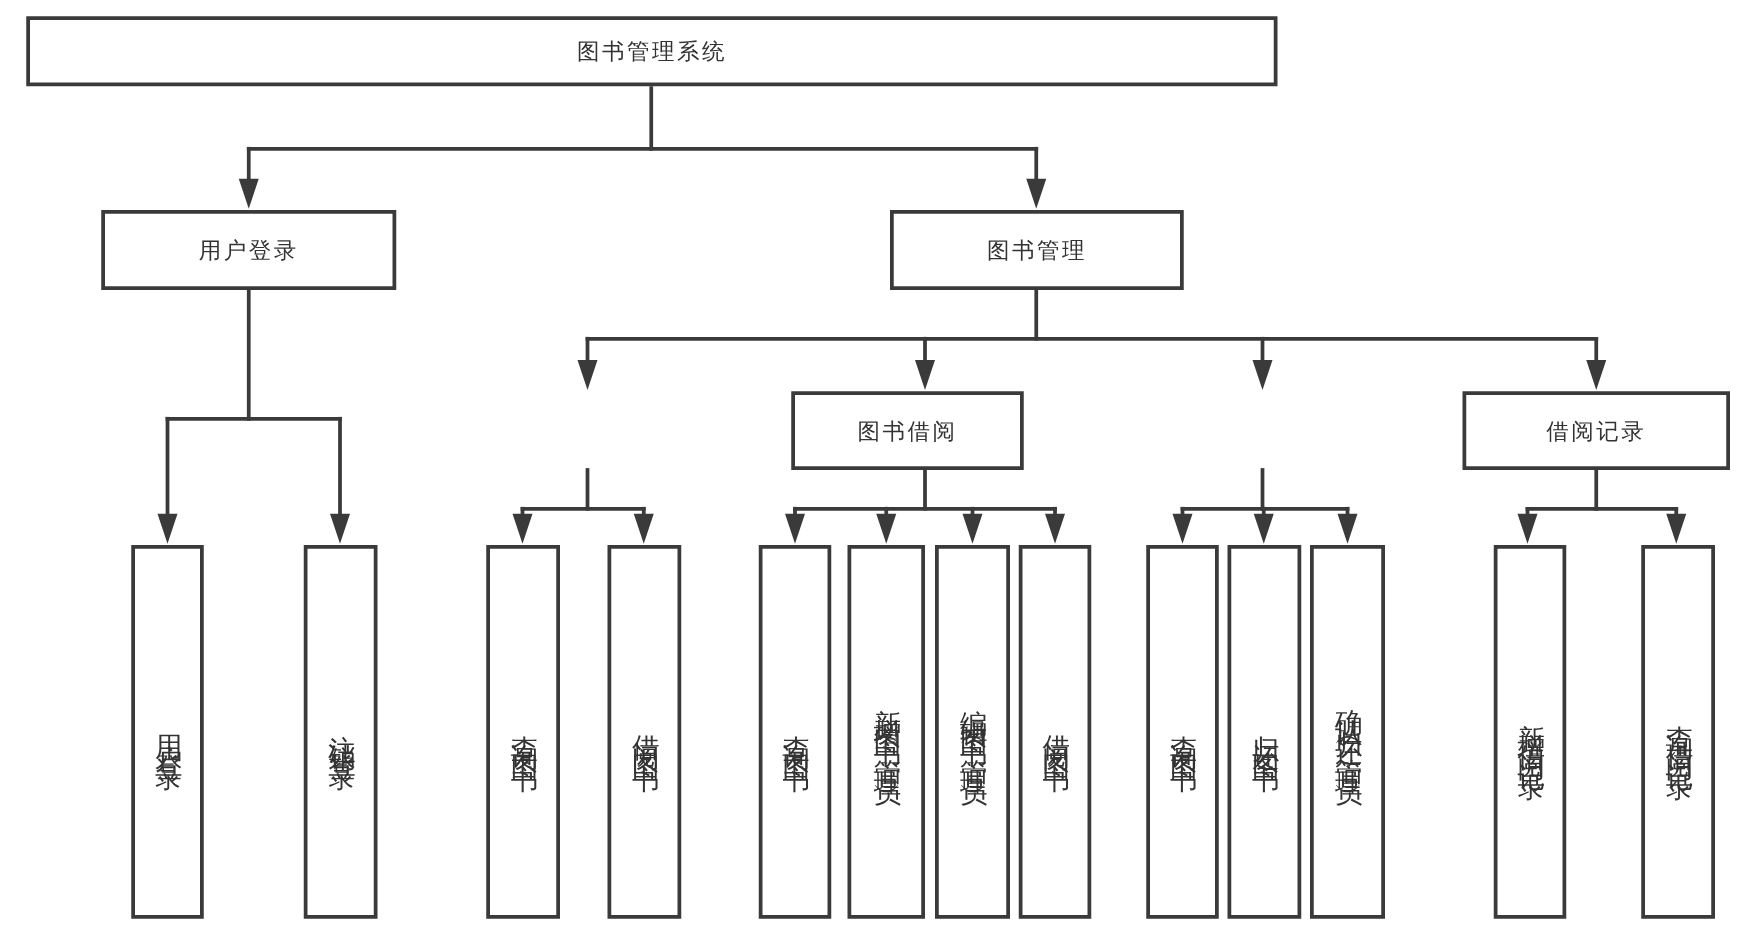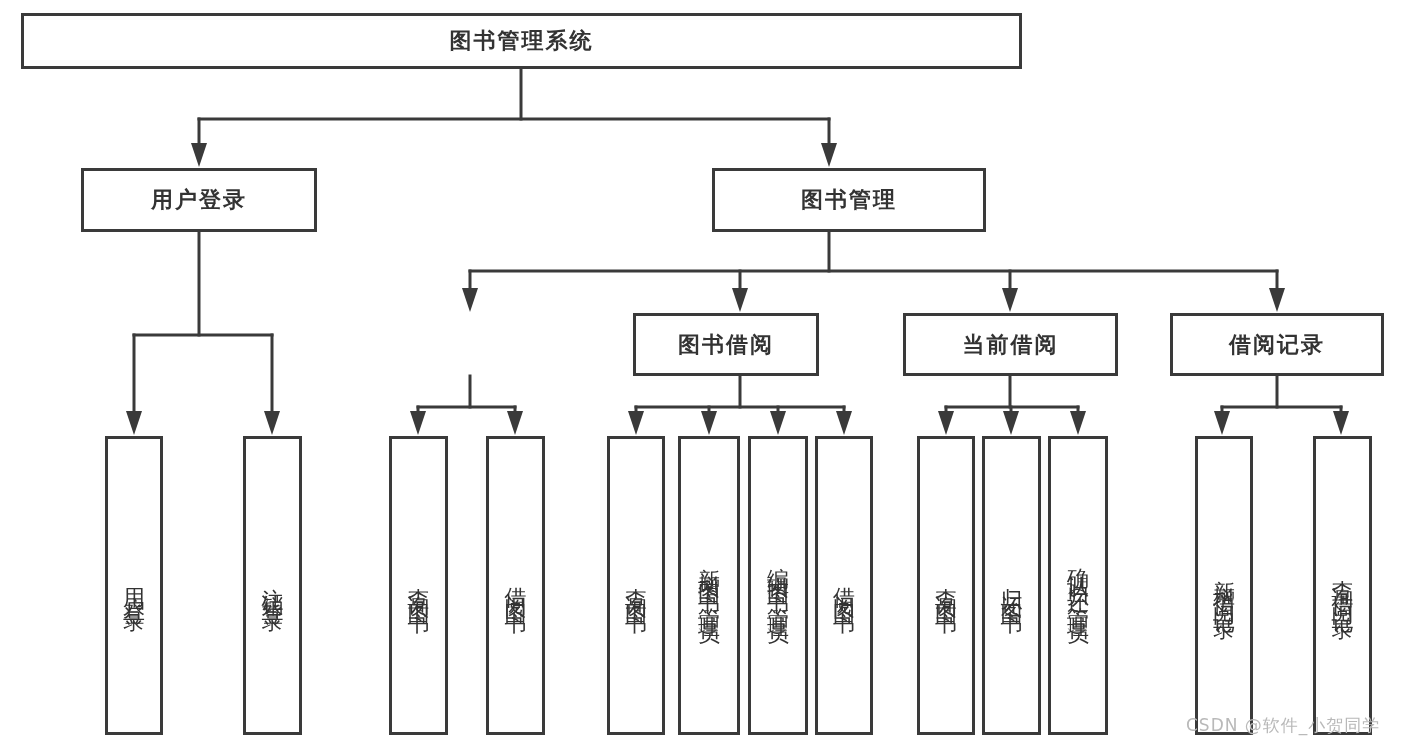--- a/index.html
+++ b/index.html
@@ -21,24 +21,23 @@
   .node{
     position:absolute;
     box-sizing:border-box;
     border:3px solid var(--line);
     background:var(--box-bg);
     display:flex;align-items:center;justify-content:center;
     color:var(--text);
     z-index:2;
   }
   .node .hlabel{
-    font-size:22px;
+    font-size:18px;
     letter-spacing:2px;
     white-space:nowrap;
-    font-weight:bold;
   }
   .leaf .vlabel{
     writing-mode:vertical-rl;
     font-size:22px;
     letter-spacing:8px;
     line-height:1;
     color:var(--text);
   }
   .watermark{
     position:absolute;
@@ -128,29 +127,26 @@
     </g>
   </svg>
 
   <div class="node" style="left:21px;top:13px;width:1001px;height:56px">
     <span class="hlabel">图书管理系统</span>
   </div>
 
   <div class="node" style="left:81px;top:168px;width:236px;height:64px">
     <span class="hlabel">用户登录</span>
   </div>
-  <div class="node" style="left:712px;top:168px;width:274px;height:64px">
+  <div class="node" style="left:712px;top:168px;width:235px;height:64px">
     <span class="hlabel">图书管理</span>
   </div>
 
   <div class="node" style="left:633px;top:313px;width:186px;height:63px">
     <span class="hlabel">图书借阅</span>
-  </div>
-  <div class="node" style="left:903px;top:313px;width:215px;height:63px">
-    <span class="hlabel">当前借阅</span>
   </div>
   <div class="node" style="left:1170px;top:313px;width:214px;height:63px">
     <span class="hlabel">借阅记录</span>
   </div>
 
   <div class="node leaf" style="left:105px;top:436px;width:58px;height:299px">
     <span class="vlabel">用户登录</span>
   </div>
   <div class="node leaf" style="left:243px;top:436px;width:59px;height:299px">
     <span class="vlabel">注销登录</span>
@@ -186,15 +182,14 @@
     <span class="vlabel">确认归还（管理员）</span>
   </div>
 
   <div class="node leaf" style="left:1195px;top:436px;width:58px;height:299px">
     <span class="vlabel">新增借阅记录</span>
   </div>
   <div class="node leaf" style="left:1313px;top:436px;width:59px;height:299px">
     <span class="vlabel">查询借阅记录</span>
   </div>
 
-  <div class="watermark">CSDN @软件_小贺同学</div>
 
 </div>
 
 </body></html>

